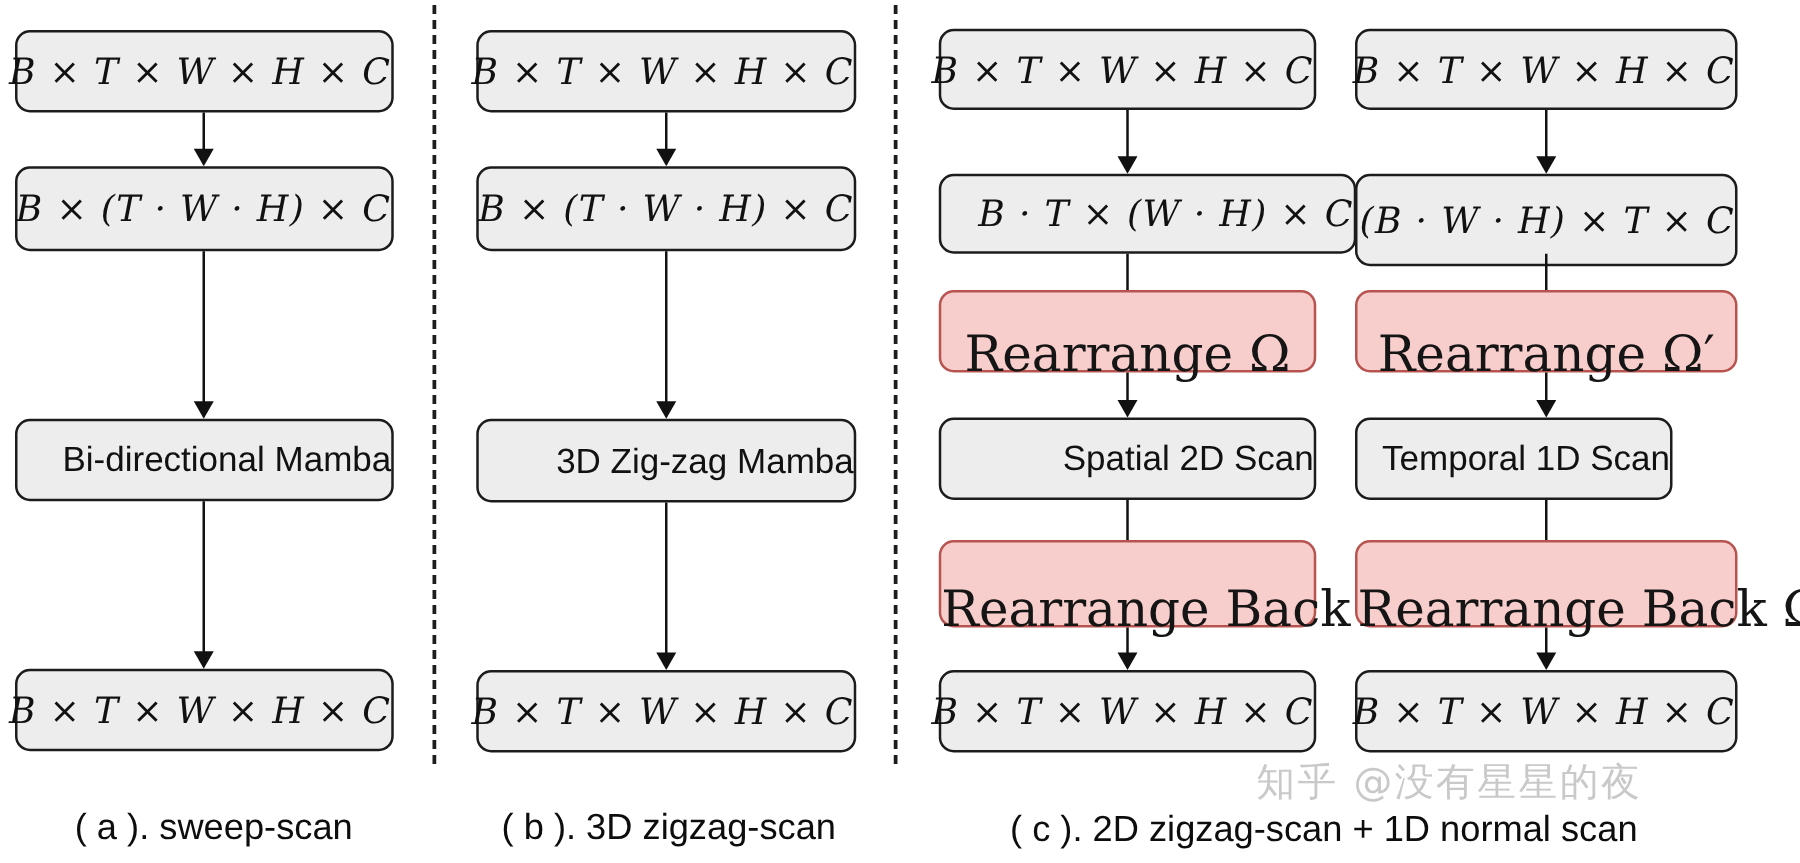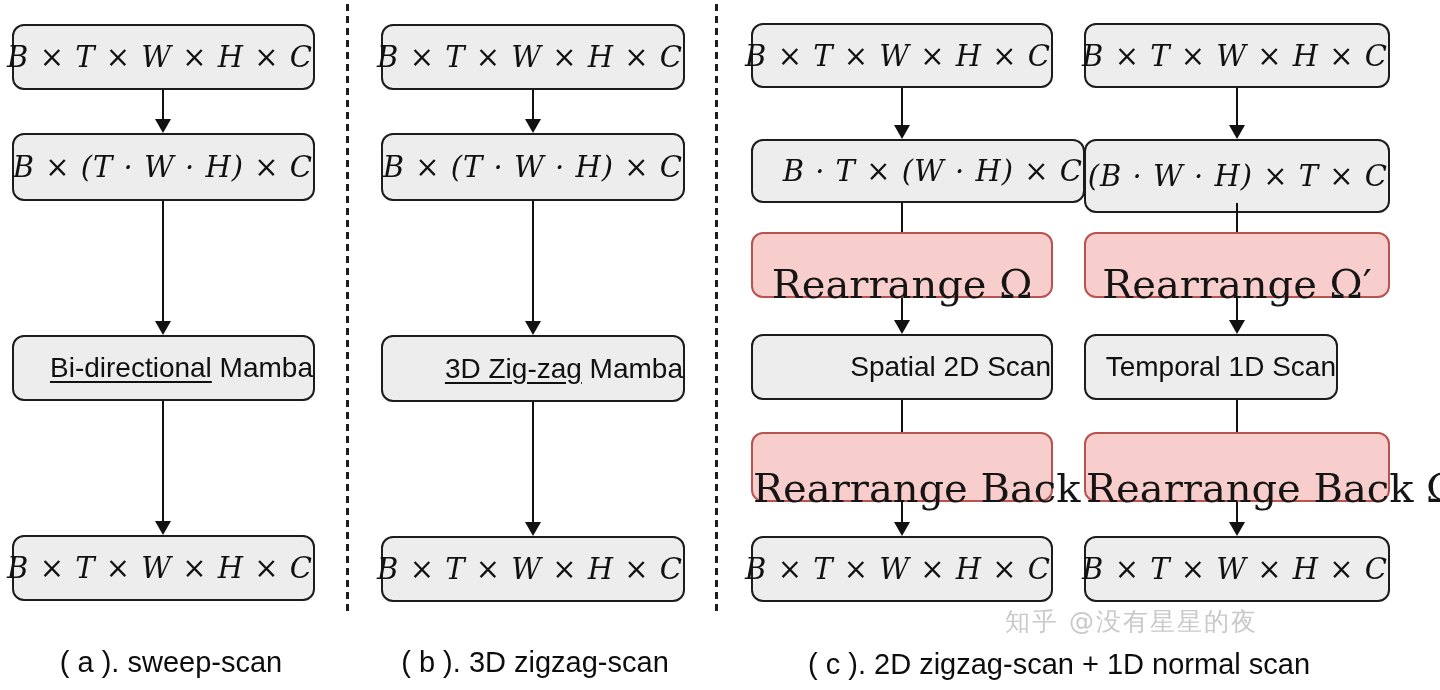--- a/index.html
+++ b/index.html
@@ -7,41 +7,41 @@
        font-family:"Liberation Sans",sans-serif;}
   .canvas{position:absolute;inset:0;}
 
   .box{position:absolute;box-sizing:border-box;border-radius:12px;border:2px solid #1c1c1c;
        background:#ededed;display:flex;align-items:center;justify-content:flex-end;}
   .box.red{background:#f8cecc;border-color:#b85450;}
 
   .math{font-family:"DejaVu Serif",serif;font-style:italic;font-size:29px;color:#111;
         letter-spacing:1px;white-space:nowrap;}
   .slabel{font-family:"Liberation Sans",sans-serif;font-size:28px;color:#111;white-space:nowrap;}
-  .slabel .ul{text-decoration:underline;text-underline-offset:4px;}
+  .slabel .ul{text-underline-offset:4px;}
 
   .rearr{position:absolute;left:0;right:0;bottom:-8px;text-align:center;
          font-family:"DejaVu Serif",serif;font-style:normal;font-size:40px;line-height:1;
          color:#151515;white-space:nowrap;}
 
   .arrow{position:absolute;width:16px;}
   .arrow .shaft{position:absolute;left:7px;top:0;bottom:2px;width:2px;background:#111;}
   .arrow .head{position:absolute;left:0;bottom:0;width:0;height:0;
                border-left:8px solid transparent;border-right:8px solid transparent;
                border-top:14px solid #111;}
   .arrow.plain .shaft{bottom:0;}
 
   .divider{position:absolute;top:4px;height:608px;width:3px;
            background:repeating-linear-gradient(to bottom,#1d1d1d 0 7px,transparent 7px 12px);}
 
   .caption{position:absolute;top:646px;height:34px;text-align:center;
            font-family:"Liberation Sans",sans-serif;font-size:29px;color:#0d0d0d;white-space:nowrap;}
 
   .watermark{position:absolute;left:1005px;top:605px;font-family:"DejaVu Sans",sans-serif;
-             font-size:25px;letter-spacing:2px;color:#c9c9c9;white-space:nowrap;z-index:0;text-align:right;}
+             font-size:31px;letter-spacing:2px;color:#c9c9c9;white-space:nowrap;z-index:0;text-align:right;}
 </style>
 </head>
 <body>
 
 <div class="canvas">
 
   <div class="watermark">知乎 @没有星星的夜</div>
 
   <div class="divider" style="left:346px"></div>
   <div class="divider" style="left:715px"></div>

